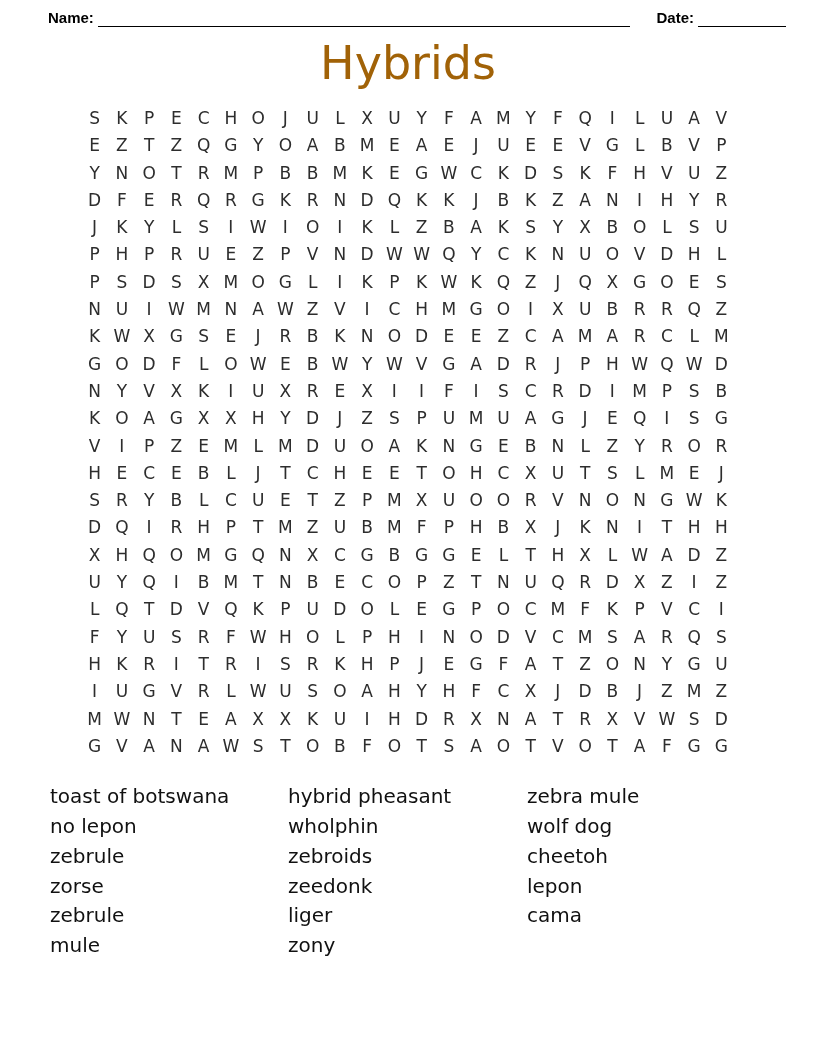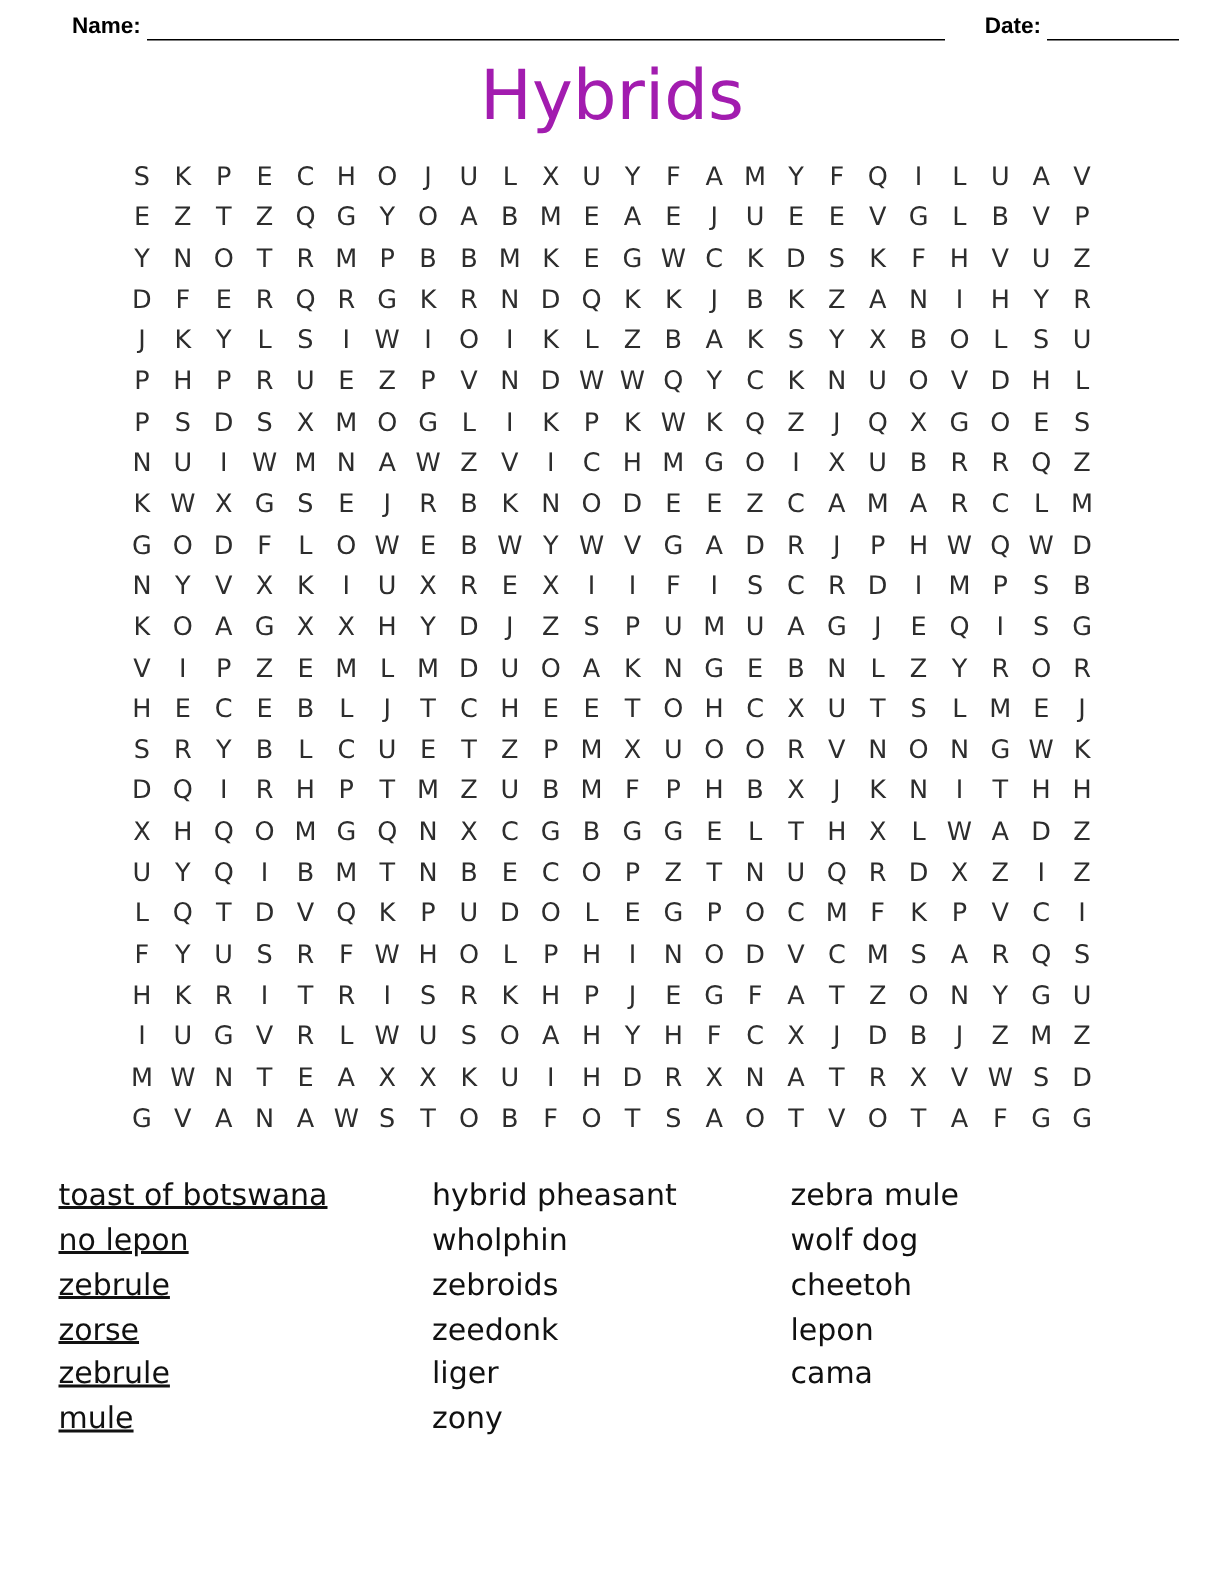--- a/index.html
+++ b/index.html
@@ -33,21 +33,21 @@
   }
   .name-line { flex: 1 1 auto; margin-left: 4px; margin-right: 26px; }
   .date-line { width: 88px; margin-left: 4px; }
   
   .title {
     margin-top: 10px;
     text-align: center;
     font-size: 46px;
     line-height: 52px;
     font-weight: 400;
-    color: #a21caf;
+    color: #a16207;
   }
   
   .grid {
     width: 654px;
     margin: 16px auto 0 auto;
   }
   .grid-row { display: flex; height: 27.3px; }
   .grid-cell {
     width: 27.25px;
     text-align: center;
@@ -64,21 +64,21 @@
     color: #111;
   }
   .word-column {
     position: absolute;
     top: 0;
     margin: 0;
     padding: 0;
     list-style: none;
     line-height: 29.8px;
   }
-  .word-column.col-0 { left: 39px; text-decoration: underline; }
+  .word-column.col-0 { left: 50px; }
   .word-column.col-1 { left: 288px; }
   .word-column.col-2 { left: 527px; }
 </style>
 </head>
 <body>
 
 <div class="page">
 
   <div class="header">
     <span class="header-label">Name:</span>

